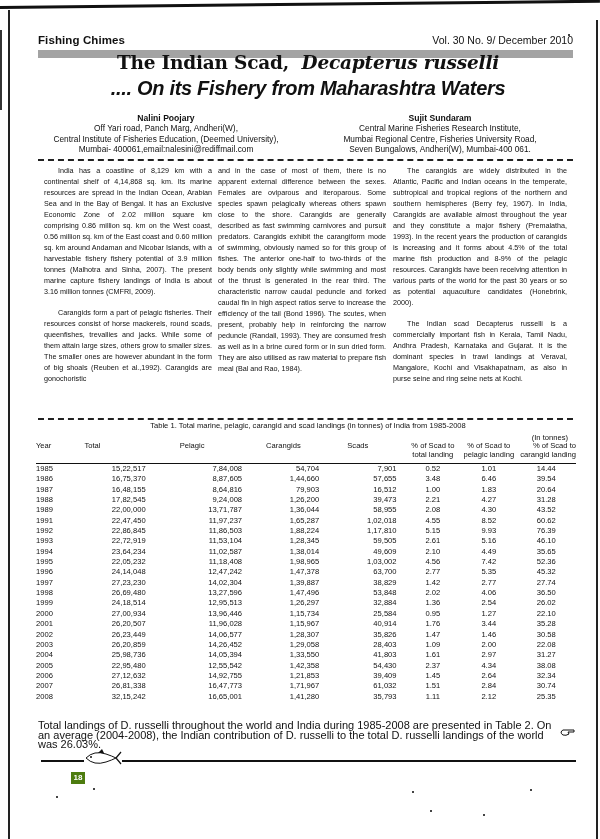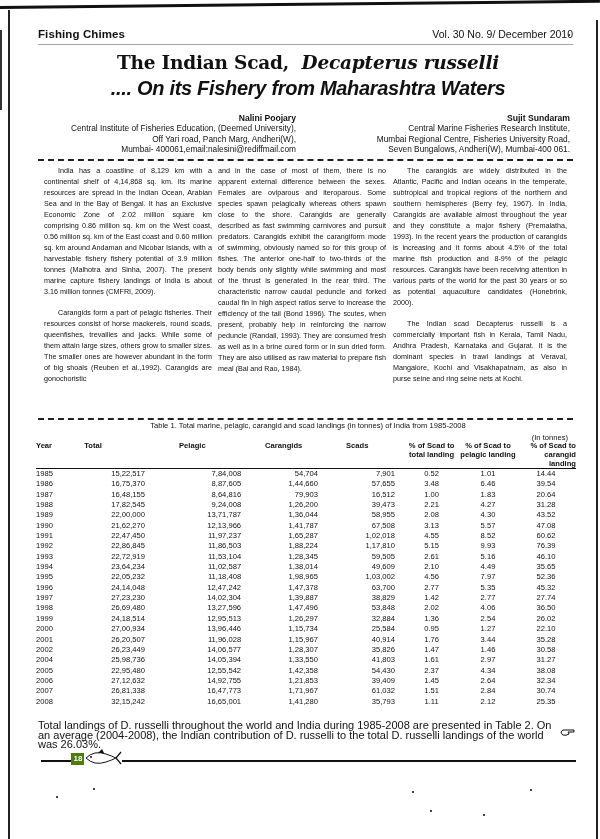--- a/index.html
+++ b/index.html
@@ -5,65 +5,65 @@
   html, body { margin: 0; padding: 0; }
   body {
     width: 600px; height: 839px; background: #ffffff; position: relative; overflow: hidden;
     font-family: "Liberation Sans", sans-serif; color: #111;
   }
   .scan-top { position: absolute; left: 0; top: 6px; width: 600px; height: 3px; background: #111; transform: rotate(-0.6deg); transform-origin: left; }
   .scan-left { position: absolute; left: 8px; top: 10px; width: 2px; height: 829px; background: #222; }
   .scan-left2 { position: absolute; left: 0px; top: 30px; width: 2px; height: 80px; background: #333; }
   .scan-right { position: absolute; right: 2px; top: 20px; width: 2px; height: 819px; background: #222; }
 
-  .header { position: absolute; left: 38px; top: 28px; width: 535px; height: 16px; border-bottom: 1px solid #a3a3a3; }
+  .header { position: absolute; left: 38px; top: 34px; width: 535px; height: 16px; border-bottom: 8px solid #a3a3a3; }
   .header .journal { position: absolute; left: 0; top: 0; font-size: 11.5px; font-weight: bold; letter-spacing: 0.1px; }
   .header .issue { position: absolute; right: 0; top: 0; font-size: 10.5px; }
 
   .title1 { position: absolute; left: 38px; top: 52px; width: 540px; text-align: center; font-family: "DejaVu Serif", serif; font-weight: bold; font-size: 18.5px; letter-spacing: -0.2px; }
   .title1 i { font-style: italic; }
   .title2 { position: absolute; left: 38px; top: 77px; width: 540px; text-align: center; font-family: "Liberation Sans", sans-serif; font-style: italic; font-weight: bold; font-size: 20px; letter-spacing: -0.3px; }
 
-  .author { position: absolute; top: 113px; width: 260px; text-align: right; font-size: 8.3px; line-height: 10.4px; }
+  .author { position: absolute; top: 113px; width: 260px; text-align: center; font-size: 8.3px; line-height: 10.4px; }
   .author .name { font-weight: bold; font-size: 8.6px; }
   .author.a1 { left: 36px; }
   .author.a2 { left: 310px; }
 
   .rule-dash { position: absolute; left: 38px; top: 159px; width: 535px; height: 0; border-top: 2px dashed #222; }
 
   .col { position: absolute; top: 165px; width: 168px; font-size: 7.2px; line-height: 11px; text-align: justify; }
   .col p { margin: 0 0 10px 0; text-indent: 14px; }
   .col.c1 { left: 44px; }
   .col.c2 { left: 218px; }
   .col.c3 { left: 393px; width: 174px; }
 
   .rule-dash2 { position: absolute; left: 38px; top: 418px; width: 535px; height: 0; border-top: 2px dashed #222; }
 
   .table-caption { position: absolute; left: 38px; top: 421px; width: 540px; text-align: center; font-size: 7.6px; }
   .units { position: absolute; right: 32px; top: 433px; font-size: 7.6px; }
 
   table.landings { position: absolute; left: 36px; top: 441px; width: 540px; border-collapse: collapse; font-size: 7.6px; }
-  table.landings th { font-weight: bold; text-align: left; vertical-align: top; line-height: 9px; padding: 0; border-bottom: 1.5px solid #111; height: 22px; }
+  table.landings th { font-weight: normal; text-align: left; vertical-align: top; line-height: 9px; padding: 0; border-bottom: 1.5px solid #111; height: 22px; }
   table.landings td { padding: 0; height: 10.35px; line-height: 10.35px; white-space: nowrap; }
   table.landings .c-year { width: 44px; }
   table.landings .c-total { width: 76px; padding-left: 14px; }
   table.landings .c-pel { width: 78px; padding-left: 26px; }
   table.landings .c-car { width: 66px; padding-left: 16px; }
   table.landings .c-scad { width: 60px; padding-left: 20px; }
   table.landings .c-p1 { width: 74px; text-align: center; }
   table.landings .c-p2 { width: 72px; text-align: center; }
   table.landings .c-p3 { width: 76px; text-align: right; }
   table.landings td.r { text-align: right; padding-right: 8px; }
   table.landings td.c { text-align: center; }
 
   .note { position: absolute; left: 38px; top: 721px; width: 525px; font-size: 11px; line-height: 9.6px; }
   .hand-icon { position: absolute; left: 560px; top: 728px; width: 16px; height: 9px; }
 
   .footer-line { position: absolute; left: 41px; top: 760px; width: 535px; height: 2px; background: #111; }
-  .page-no { position: absolute; left: 71px; top: 753px; width: 14px; height: 12px; background: #4d7c0f; color: #fff; font-size: 8px; font-weight: bold; text-align: center; line-height: 12px; }
+  .page-no { position: absolute; left: 71px; top: 772px; width: 14px; height: 12px; background: #4d7c0f; color: #fff; font-size: 8px; font-weight: bold; text-align: center; line-height: 12px; }
   .fish-icon { position: absolute; left: 84px; top: 748px; width: 38px; height: 20px; background: #fff; }
 
   .speck { position: absolute; width: 1.5px; height: 1.5px; background: #444; }
 </style>
 </head>
 <body>
 
 <div class="scan-top"></div>
 <div class="scan-left"></div>
 <div class="scan-left2"></div>
@@ -75,22 +75,22 @@
 </div>
 
 <div class="title1">
   <span>The Indian Scad,</span>&nbsp;
   <i>Decapterus russelli</i>
 </div>
 <div class="title2">.... On its Fishery from Maharashtra Waters</div>
 
 <div class="author a1">
   <div class="name">Nalini Poojary</div>
+  <div>Off Yari road, Panch Marg, Andheri(W),</div>
   <div>Central Institute of Fisheries Education, (Deemed University),</div>
-  <div>Off Yari road, Panch Marg, Andheri(W),</div>
   <div>Mumbai- 400061,email:nalesini@rediffmail.com</div>
 </div>
 <div class="author a2">
   <div class="name">Sujit Sundaram</div>
   <div>Central Marine Fisheries Research Institute,</div>
   <div>Mumbai Regional Centre, Fisheries University Road,</div>
   <div>Seven Bungalows, Andheri(W), Mumbai-400 061.</div>
 </div>
 
 <div class="rule-dash"></div>
@@ -170,30 +170,20 @@
         <td class="c-year">1989</td>
         <td class="c-total r">22,00,000</td>
         <td class="c-pel r">13,71,787</td>
         <td class="c-car r">1,36,044</td>
         <td class="c-scad r">58,955</td>
         <td class="c-p1 c">2.08</td>
         <td class="c-p2 c">4.30</td>
         <td class="c-p3 c">43.52</td>
       </tr>
       <tr>
-        <td class="c-year">1990</td>
-        <td class="c-total r">21,62,270</td>
-        <td class="c-pel r">12,13,966</td>
-        <td class="c-car r">1,41,787</td>
-        <td class="c-scad r">67,508</td>
-        <td class="c-p1 c">3.13</td>
-        <td class="c-p2 c">5.57</td>
-        <td class="c-p3 c">47.08</td>
-      </tr>
-      <tr>
         <td class="c-year">1991</td>
         <td class="c-total r">22,47,450</td>
         <td class="c-pel r">11,97,237</td>
         <td class="c-car r">1,65,287</td>
         <td class="c-scad r">1,02,018</td>
         <td class="c-p1 c">4.55</td>
         <td class="c-p2 c">8.52</td>
         <td class="c-p3 c">60.62</td>
       </tr>
       <tr>
@@ -226,21 +216,21 @@
         <td class="c-p2 c">4.49</td>
         <td class="c-p3 c">35.65</td>
       </tr>
       <tr>
         <td class="c-year">1995</td>
         <td class="c-total r">22,05,232</td>
         <td class="c-pel r">11,18,408</td>
         <td class="c-car r">1,98,965</td>
         <td class="c-scad r">1,03,002</td>
         <td class="c-p1 c">4.56</td>
-        <td class="c-p2 c">7.97</td>
+        <td class="c-p2 c">7.42</td>
         <td class="c-p3 c">52.36</td>
       </tr>
       <tr>
         <td class="c-year">1996</td>
         <td class="c-total r">24,14,048</td>
         <td class="c-pel r">12,47,242</td>
         <td class="c-car r">1,47,378</td>
         <td class="c-scad r">63,700</td>
         <td class="c-p1 c">2.77</td>
         <td class="c-p2 c">5.35</td>
@@ -300,20 +290,30 @@
         <td class="c-year">2002</td>
         <td class="c-total r">26,23,449</td>
         <td class="c-pel r">14,06,577</td>
         <td class="c-car r">1,28,307</td>
         <td class="c-scad r">35,826</td>
         <td class="c-p1 c">1.47</td>
         <td class="c-p2 c">1.46</td>
         <td class="c-p3 c">30.58</td>
       </tr>
       <tr>
+        <td class="c-year">2003</td>
+        <td class="c-total r">26,20,859</td>
+        <td class="c-pel r">14,26,452</td>
+        <td class="c-car r">1,29,058</td>
+        <td class="c-scad r">28,403</td>
+        <td class="c-p1 c">1.09</td>
+        <td class="c-p2 c">2.00</td>
+        <td class="c-p3 c">22.08</td>
+      </tr>
+      <tr>
         <td class="c-year">2004</td>
         <td class="c-total r">25,98,736</td>
         <td class="c-pel r">14,05,394</td>
         <td class="c-car r">1,33,550</td>
         <td class="c-scad r">41,803</td>
         <td class="c-p1 c">1.61</td>
         <td class="c-p2 c">2.97</td>
         <td class="c-p3 c">31.27</td>
       </tr>
       <tr>

